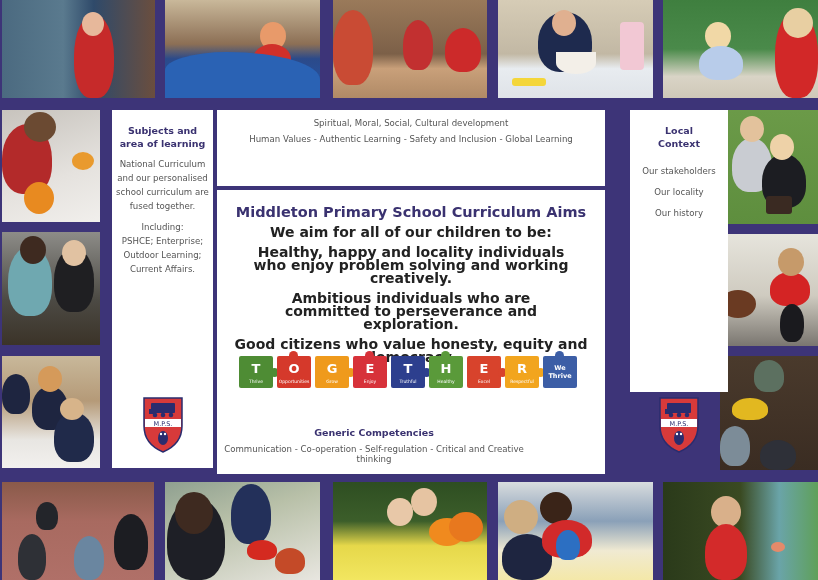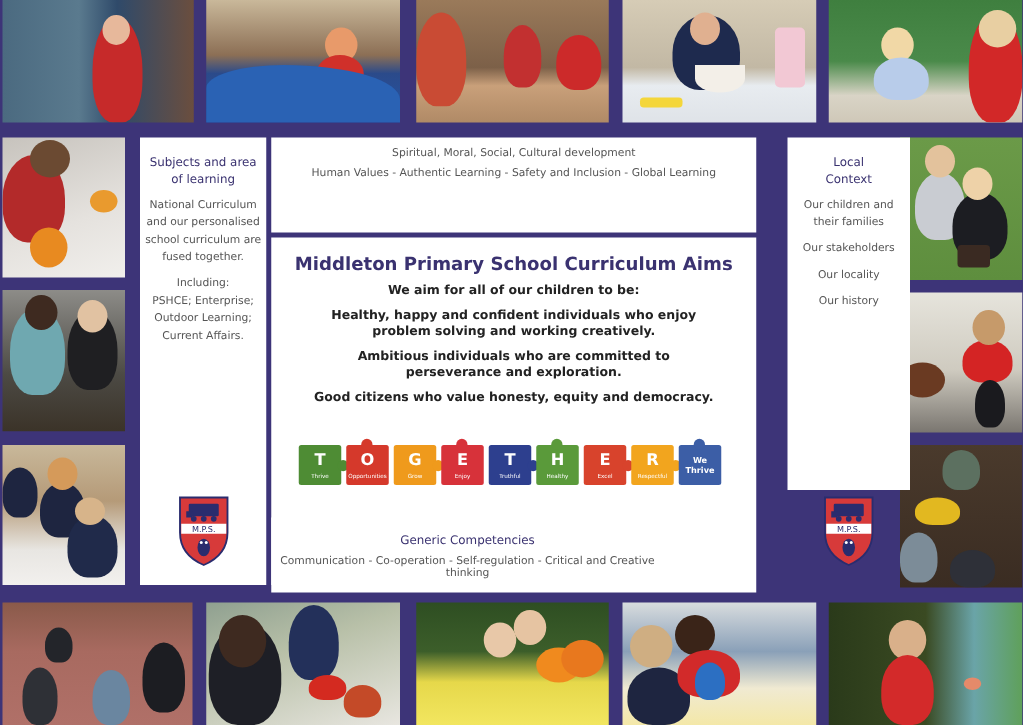--- a/index.html
+++ b/index.html
@@ -1,28 +1,28 @@
 <!DOCTYPE html>
 <html><head>
 <meta charset="utf-8">
 <style>
   * { box-sizing: border-box; margin: 0; padding: 0; }
   body { width: 818px; height: 580px; overflow: hidden; background: #3d3478; font-family: "DejaVu Sans", "Liberation Sans", sans-serif; position: relative; }
   .photo { position: absolute; overflow: hidden; }
   .photo .fig { position: absolute; border-radius: 50% 50% 40% 40%; }
   .panel { position: absolute; background: #ffffff; text-align: center; color: #555; }
-  .h { color: #3a3270; font-weight: normal; }
+  .h { color: #3a3270; font-weight: bold; }
   .side-title { font-size: 9.5px; line-height: 13px; margin-top: 14px; padding: 0 6px; }
   .side-text { font-size: 8.6px; line-height: 14px; color: #555; padding: 0 4px; }
   .gap { height: 7px; }
   .crest { position: absolute; left: 50%; transform: translateX(-50%); }
   .gt-title { font-size: 9.5px; margin-top: 14px; }
   .gt-line { font-size: 8.6px; margin-top: 8px; color: #555; }
   .aims-title { font-size: 14.5px; margin-top: 14px; color: #3a3270; font-weight: bold; }
-  .aims-line { font-size: 10px; font-weight: bold; color: #222; margin-top: 7px; line-height: 13px; padding: 0 16px; }
+  .aims-line { font-size: 14px; font-weight: bold; color: #222; margin-top: 7px; line-height: 13px; padding: 0 16px; }
   .puzzle-row { position: absolute; left: 22px; top: 166px; display: flex; gap: 4px; }
   .piece { width: 34px; height: 32px; position: relative; color: #fff; text-align: center; border-radius: 2px; }
   .piece .letter { font-size: 13px; font-weight: bold; line-height: 20px; display: block; margin-top: 3px; }
   .piece .word { font-size: 4.5px; display: block; line-height: 6px; }
   .piece .knob { position: absolute; width: 9px; height: 9px; border-radius: 50%; }
   .piece.final .letter { font-size: 6.5px; line-height: 8px; margin-top: 8px; }
 </style>
 </head>
 <body>
 
@@ -160,21 +160,21 @@
 </div>
 
 <div class="panel" style="left:217px;top:110px;width:388px;height:76px;">
   <div class="gt-line">Spiritual, Moral, Social, Cultural development</div>
   <div class="gt-line" style="margin-top:6px;text-align:center;">Human Values - Authentic Learning - Safety and Inclusion - Global Learning</div>
 </div>
 
 <div class="panel" style="left:217px;top:190px;width:388px;height:284px;">
   <div class="aims-title">Middleton Primary School Curriculum Aims</div>
   <div class="aims-line" style="margin-top:6px;">We aim for all of our children to be:</div>
-  <div class="aims-line" style="padding:0 30px;">Healthy, happy and confident individuals who enjoy problem solving and working creatively.</div>
+  <div class="aims-line" style="padding:0 30px;">Healthy, happy and locality individuals who enjoy problem solving and working creatively.</div>
   <div class="aims-line" style="padding:0 50px;">Ambitious individuals who are committed to perseverance and exploration.</div>
   <div class="aims-line">Good citizens who value honesty, equity and democracy.</div>
 
   <div class="puzzle-row">
     <div class="piece" style="background:#4e8c34;">
       <span class="knob" style="right:-6px;top:12px;background:#4e8c34;"></span>
       <span class="letter">T</span>
       <span class="word">Thrive</span>
     </div>
     <div class="piece" style="background:#d5392b;">
@@ -220,21 +220,20 @@
 </div>
 
 <div class="panel" style="left:217px;top:414px;width:314px;height:54px;">
   <div class="gt-title h" style="margin-top:13px;">Generic Competencies</div>
   <div class="gt-line" style="margin-top:6px;">Communication - Co-operation - Self-regulation - Critical and Creative thinking</div>
 </div>
 
 <div class="panel" style="left:630px;top:110px;width:98px;height:282px;">
   <div class="side-title h" style="padding:0 18px;">Local Context</div>
   <div class="gap"></div>
-  <div class="side-text" style="padding:0 12px;">Our children and their families</div>
   <div class="gap"></div>
   <div class="side-text">Our stakeholders</div>
   <div class="gap"></div>
   <div class="side-text">Our locality</div>
   <div class="gap"></div>
   <div class="side-text">Our history</div>
   <div class="crest" style="top:286px;">
     <svg width="42" height="58" viewBox="0 0 42 58">
       <path d="M2 2 H40 V30 Q40 48 21 56 Q2 48 2 30 Z" fill="#d73a3a" stroke="#2a2c6e" stroke-width="1.5"></path>
       <rect x="9" y="7" width="24" height="10" rx="1" fill="#2a2c6e"></rect>

